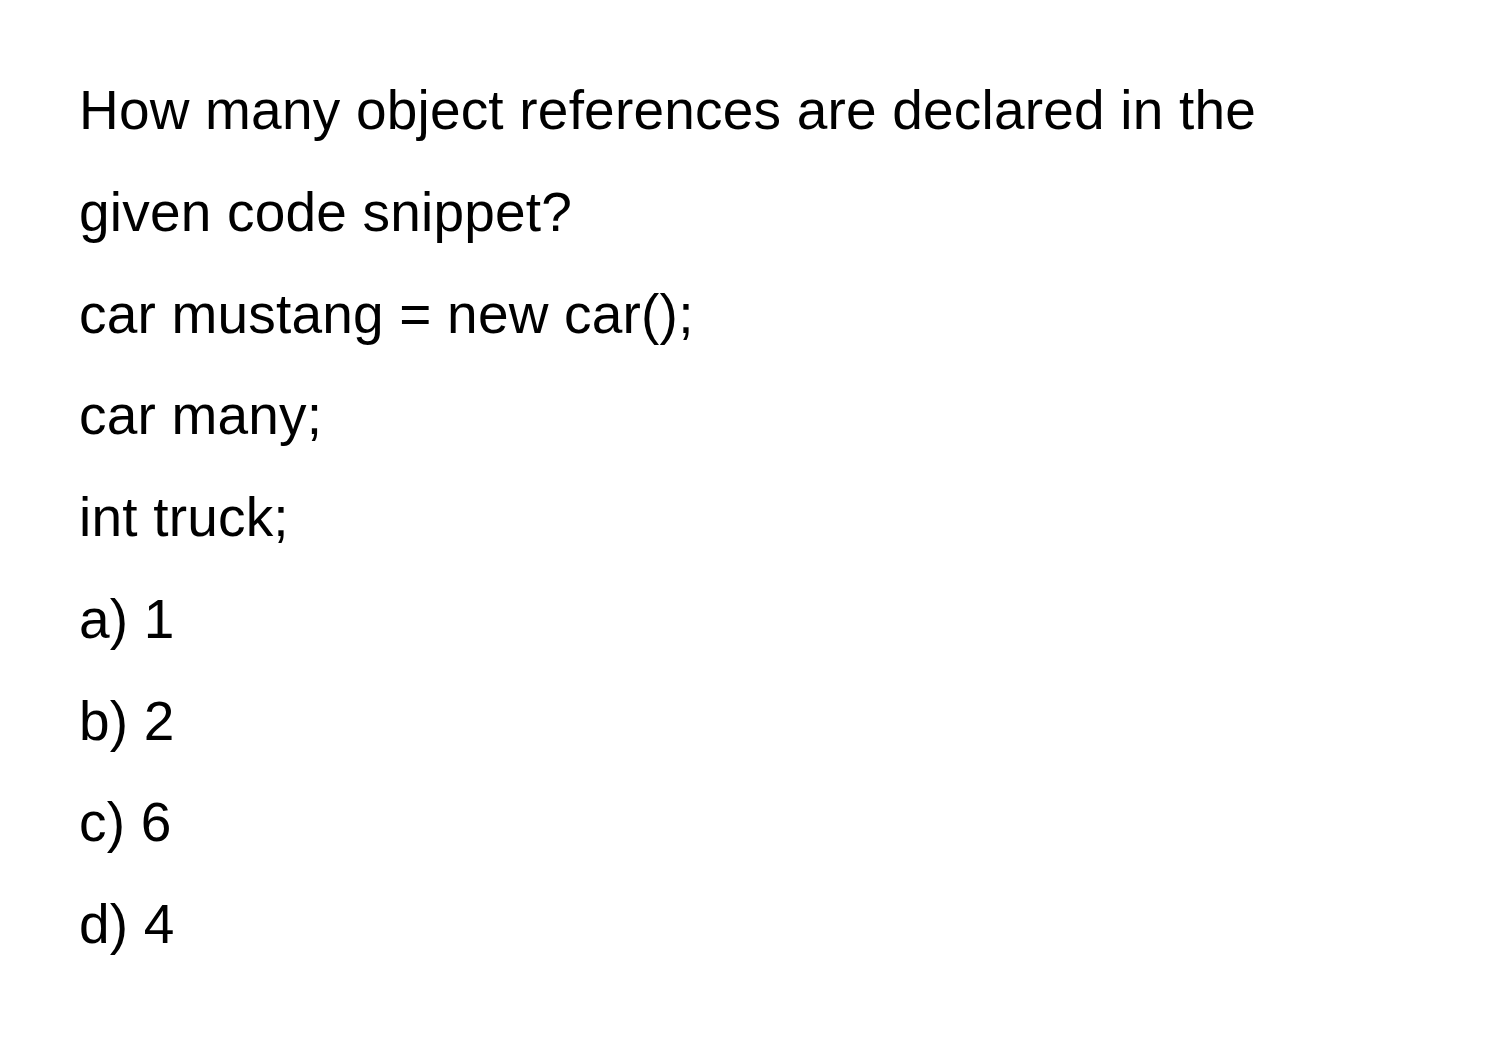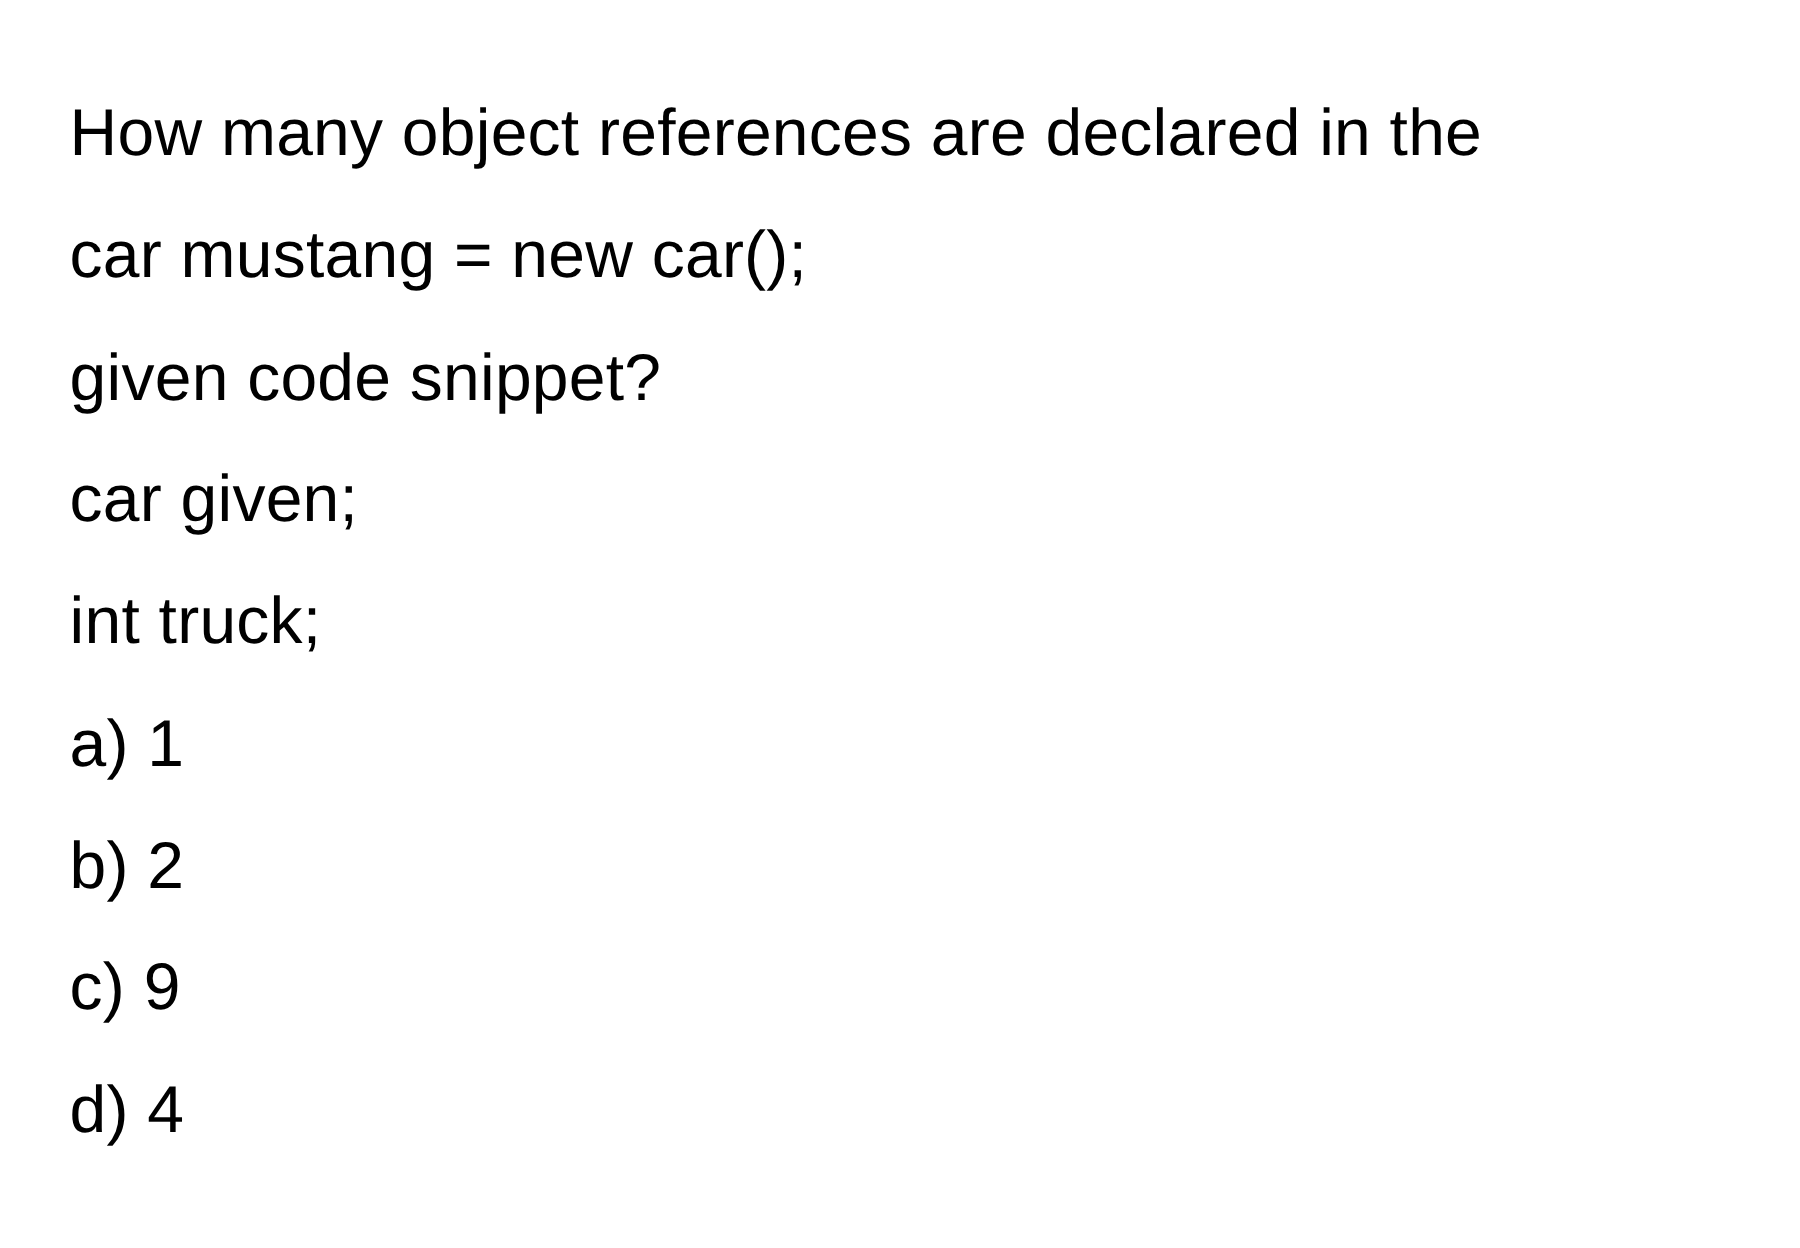--- a/index.html
+++ b/index.html
@@ -10,34 +10,34 @@
   html, body {
     width: 1500px;
     height: 1040px;
     background: #ffffff;
     font-family: Arial, Helvetica, sans-serif;
     color: #000000;
   }
   .page {
     width: 1500px;
     height: 1040px;
-    padding: 60px 50px 40px 58px;
+    padding: 60px 50px 40px 79px;
   }
   .line {
     font-size: 55px;
     line-height: 1.85;
     letter-spacing: 0.2px;
   }
 </style>
 </head>
 <body>
 
 <div class="page">
   <div class="line">How many object references are declared in the</div>
+  <div class="line">given code snippet?</div>
   <div class="line">car mustang = new car();</div>
-  <div class="line">given code snippet?</div>
-  <div class="line">car given;</div>
+  <div class="line">car many;</div>
   <div class="line">int truck;</div>
   <div class="line">a) 1</div>
   <div class="line">b) 2</div>
-  <div class="line">c) 9</div>
+  <div class="line">c) 6</div>
   <div class="line">d) 4</div>
 </div>
 
 </body></html>

